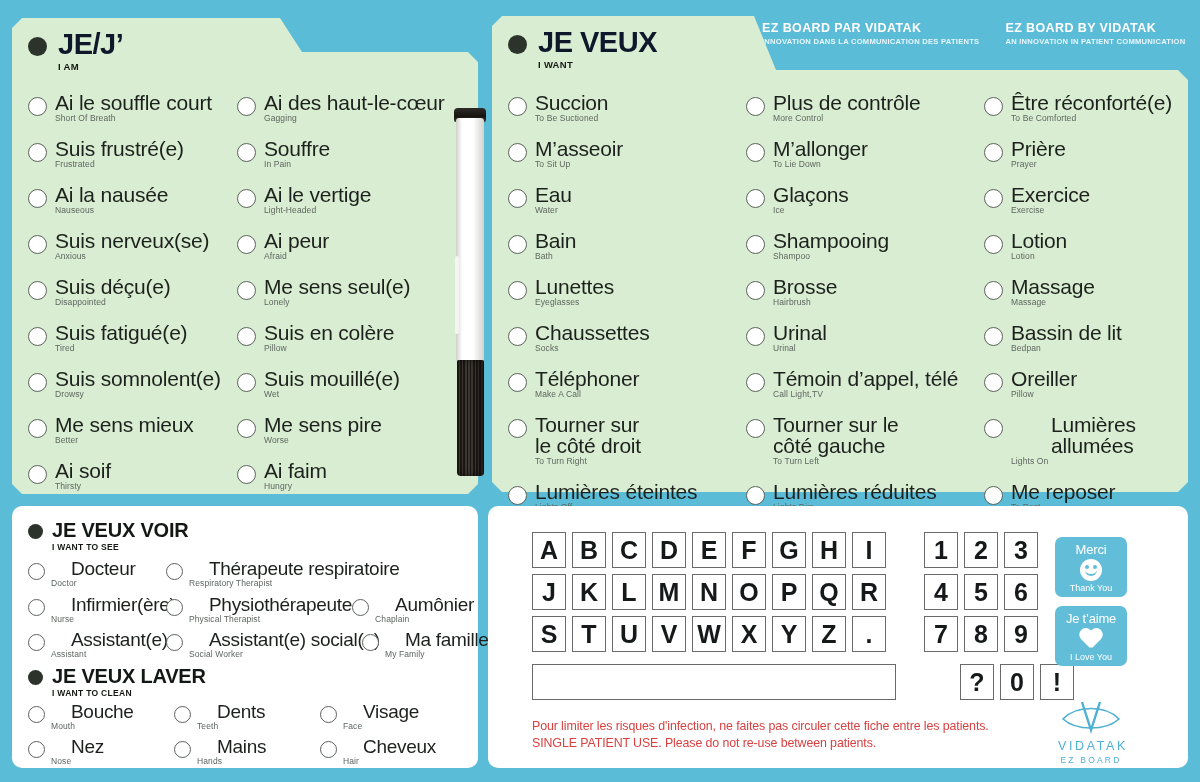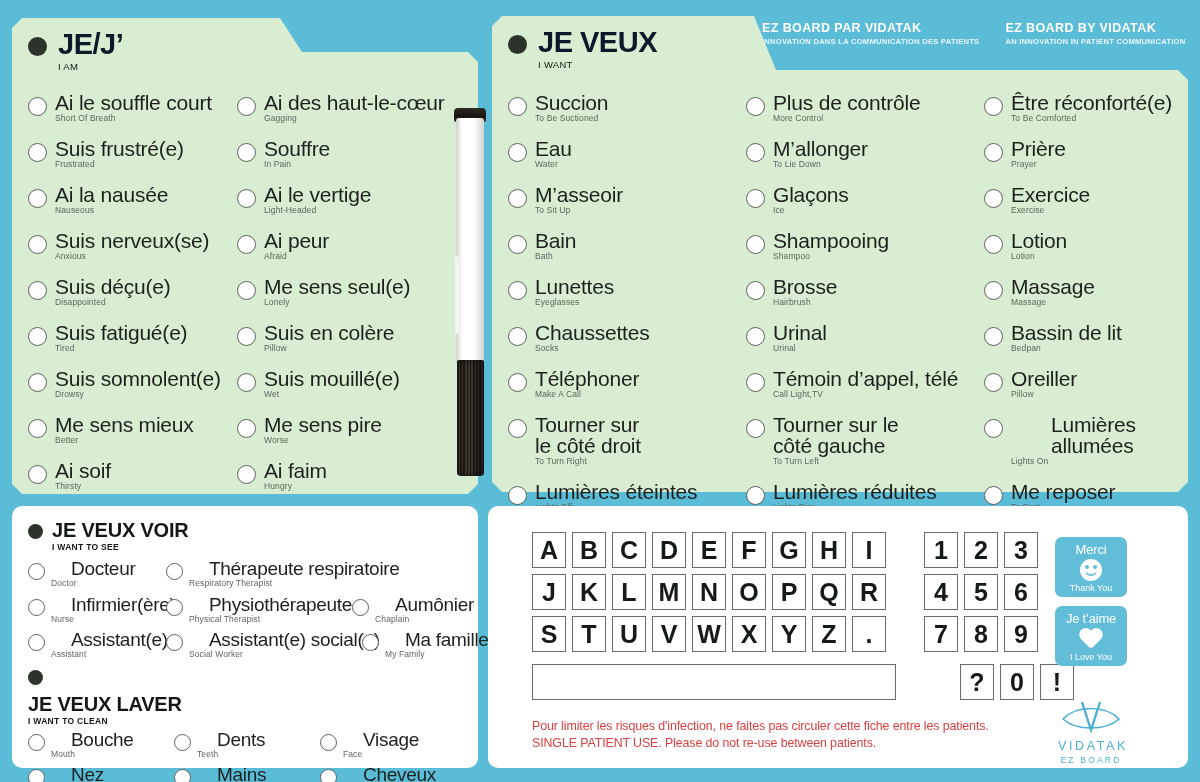--- a/index.html
+++ b/index.html
@@ -31,21 +31,21 @@
     position:absolute; inset:0;
     background:#d9edd2;
     border-radius:10px;
     clip-path: polygon(0 14px, 10px 4px, 268px 4px, 268px 4px, 290px 38px, 456px 38px, 466px 48px, 466px 470px, 456px 480px, 10px 480px, 0 470px);
   }
   .panel-inner { position:absolute; inset:0; padding:16px 14px 0 16px; }
 
   .hdr { display:flex; align-items:flex-start; gap:11px; }
   .hdr .dot { width:19px; height:19px; border-radius:50%; background:#2b332b; margin-top:7px; }
   .hdr .t1 { font-size:29px; font-weight:bold; color:#0f172a; line-height:1; letter-spacing:-0.5px; }
-  .hdr .t2 { font-size:9.5px; font-weight:normal; color:#141814; letter-spacing:0.3px; margin-top:2px; }
+  .hdr .t2 { font-size:9.5px; font-weight:bold; color:#141814; letter-spacing:0.3px; margin-top:2px; }
 
   
   .lcols { display:flex; margin-top:20px; }
   .lcol { display:flex; flex-direction:column; }
   .lcol:nth-child(1){ width:212px; }
   .lcol .row { margin-bottom:15.5px; }
 
   
   #panel-right {
     position:absolute; left:492px; top:12px; width:696px; height:480px;
@@ -352,29 +352,29 @@
             <div class="row">
               <div class="circle"></div>
               <div class="labels">
                 <div class="fr">Succion</div>
                 <div class="en">To Be Suctioned</div>
               </div>
             </div>
             <div class="row">
               <div class="circle"></div>
               <div class="labels">
+                <div class="fr">M’asseoir</div>
+                <div class="en">To Sit Up</div>
+              </div>
+            </div>
+            <div class="row">
+              <div class="circle"></div>
+              <div class="labels">
                 <div class="fr">Eau</div>
                 <div class="en">Water</div>
-              </div>
-            </div>
-            <div class="row">
-              <div class="circle"></div>
-              <div class="labels">
-                <div class="fr">M’asseoir</div>
-                <div class="en">To Sit Up</div>
               </div>
             </div>
             <div class="row">
               <div class="circle"></div>
               <div class="labels">
                 <div class="fr">Bain</div>
                 <div class="en">Bath</div>
               </div>
             </div>
             <div class="row">
@@ -651,21 +651,21 @@
             <div class="circle-sm"></div>
             <div class="labels">
               <div class="fr fr-sm">Ma famille</div>
               <div class="en">My Family</div>
             </div>
           </div>
         </div>
       </div>
     </div>
 
-  <div class="hdr-sm" style="margin-top:2px;flex-direction:column;">
+  <div class="hdr-sm" style="margin-top:2px;">
     <div class="dot"></div>
     <div>
       <div class="t1">JE VEUX LAVER</div>
       <div class="t2">I WANT TO CLEAN</div>
     </div>
   </div>
   <div class="clean-grid" id="clean-grid">
       <div class="clean-line">
         <div class="cl-c1">
           <div class="row">

